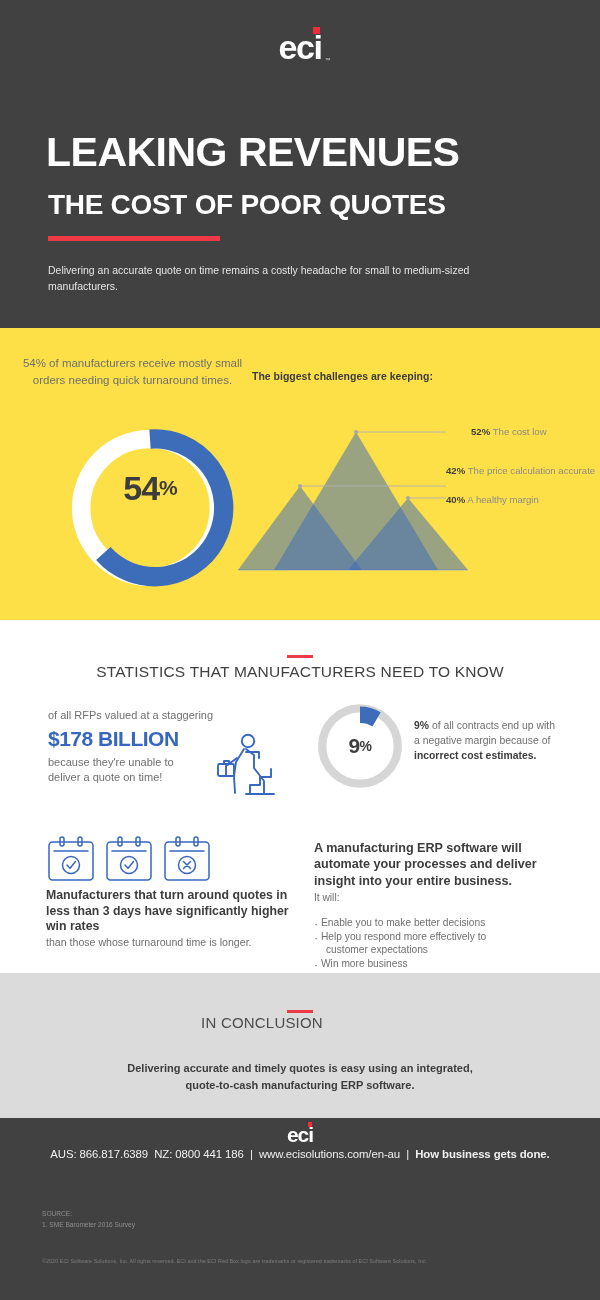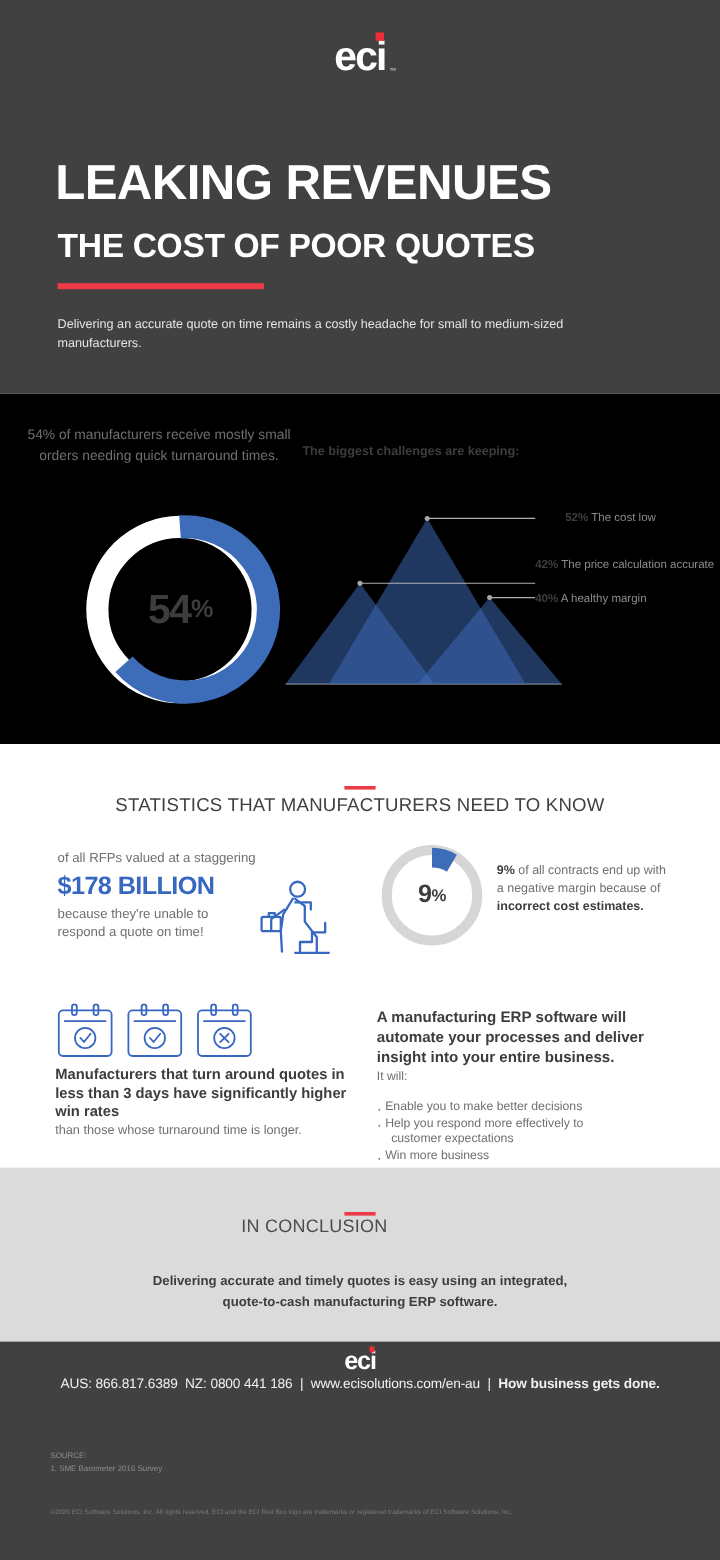--- a/index.html
+++ b/index.html
@@ -89,39 +89,39 @@
     font-weight: 400;
     color: #e4e4e4;
     line-height: 1.55;
   }
 
   
   .sec-gray-1 {
     position: absolute;
     left: 0; top: 328px;
     width: 600px; height: 292px;
-    background: #000000;
+    background: #fde047;
   }
   .s1-intro {
     position: absolute;
     left: 20px; top: 27px;
     width: 225px;
     text-align: center;
     font-size: 11.5px;
     color: #6f6f6f;
     line-height: 1.48;
   }
   .donut54 {
     position: absolute;
     left: 66px; top: 424px;
     width: 168px; height: 168px;
   }
   .donut54-label {
     position: absolute;
-    left: 66px; top: 424px;
+    left: 66px; top: 404px;
     width: 168px; height: 168px;
     display: flex;
     align-items: center;
     justify-content: center;
     font-size: 34px;
     font-weight: 700;
     color: #3d3d3d;
     letter-spacing: -1px;
   }
   .donut54-label .pct { font-size: 21px; }
@@ -402,21 +402,21 @@
   </div>
 
   <div class="sec-white"></div>
   <div class="stats-rule"></div>
   <div class="stats-title">STATISTICS THAT MANUFACTURERS NEED TO KNOW</div>
 
   <div class="blk-a">
     <div class="t-reg">of all RFPs valued at a staggering</div>
     <div class="t-big-blue">$178 BILLION</div>
     <div class="t-reg">because they're unable to</div>
-    <div class="t-reg">respond a quote on time!</div>
+    <div class="t-reg">deliver a quote on time!</div>
   </div>
 
   <svg class="walker" viewBox="0 0 70 70">
     <g fill="none" stroke="#3767c0" stroke-width="1.9" stroke-linecap="round" stroke-linejoin="round">
       <circle cx="40" cy="13" r="6.2"></circle>
       <path d="M36 21 L28 34 L26 48 L27 65"></path>
       <path d="M38 21 L46 27 L46 40 L56 53 L56 65"></path>
       <path d="M38 24 L51 24 L51 30"></path>
       <path d="M29 30 L18 38 L18 47"></path>
       <rect x="10" y="36" width="16" height="12" rx="1.5"></rect>

